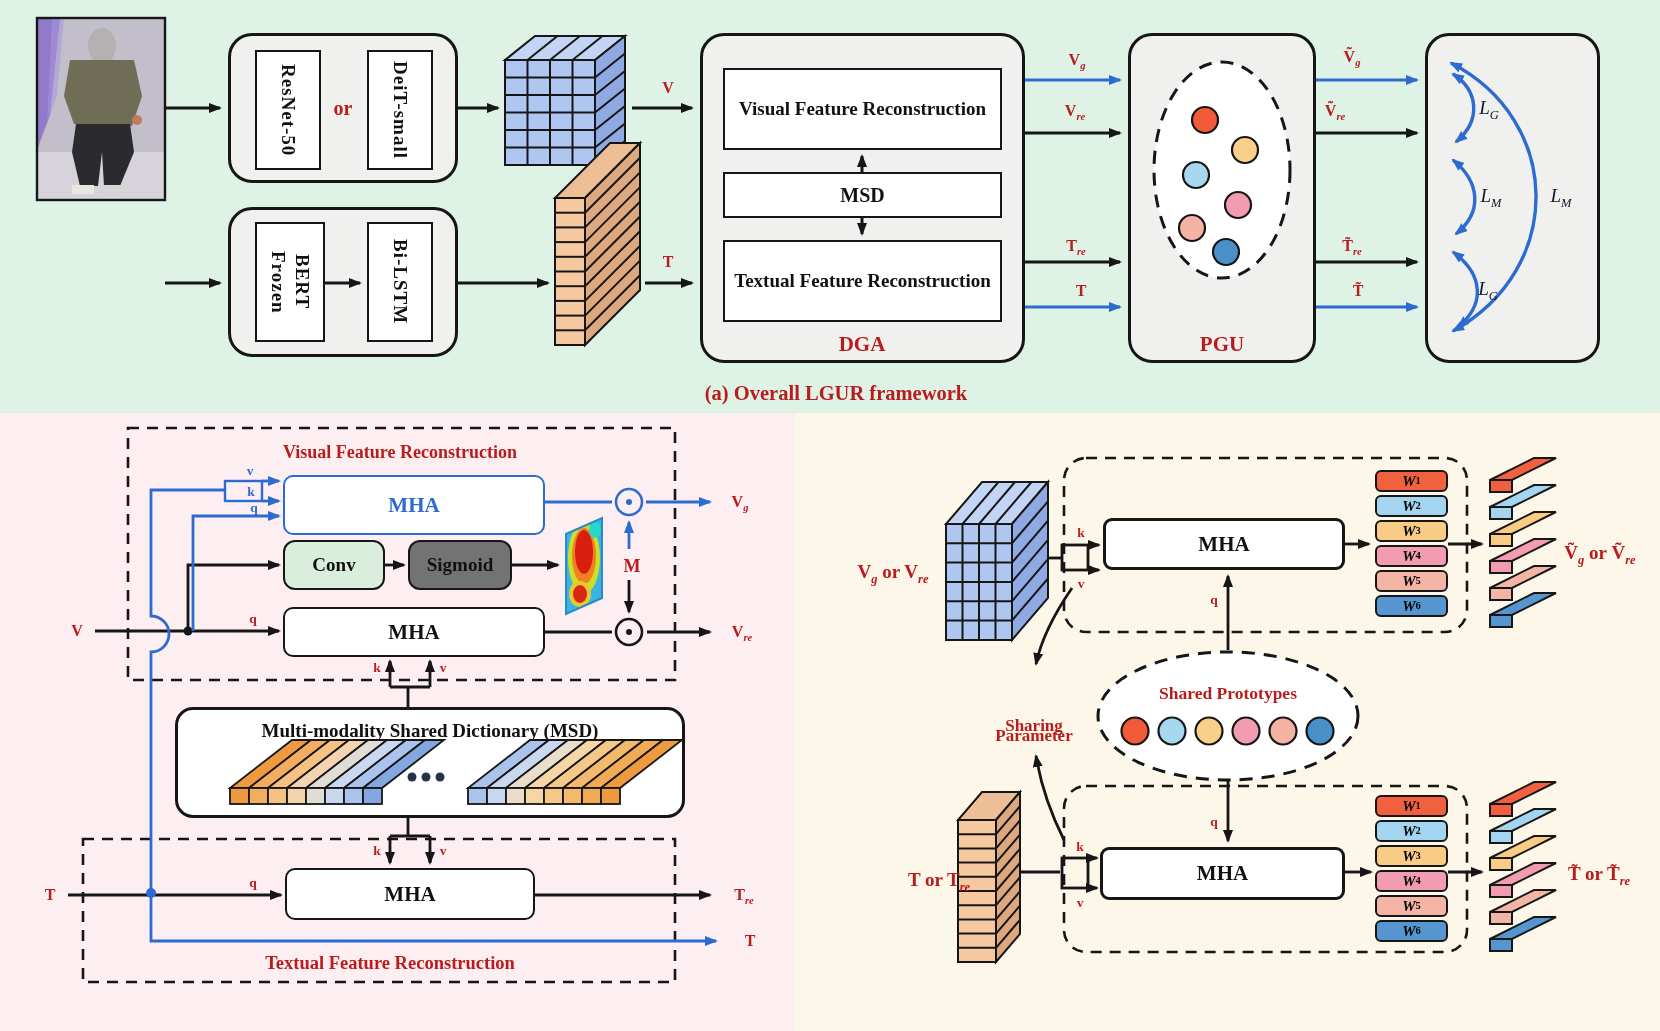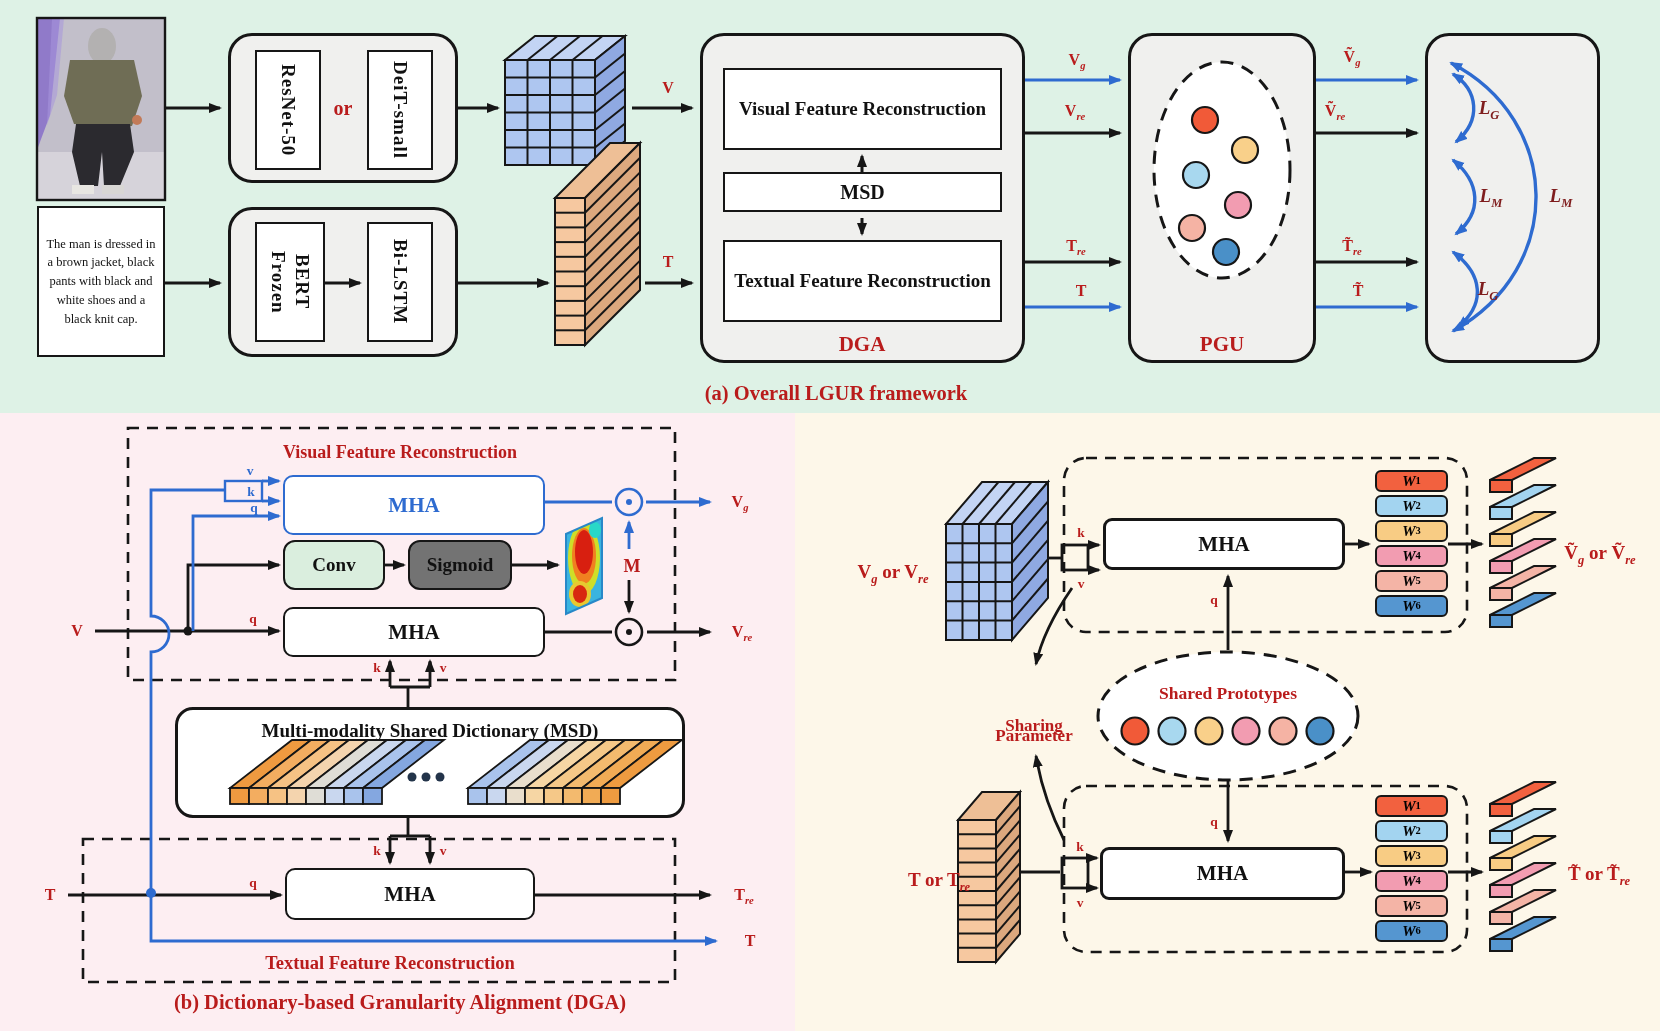--- a/index.html
+++ b/index.html
@@ -12,38 +12,37 @@
   #gfx{position:absolute;left:0;top:0;z-index:3;pointer-events:none;}
   .box{position:absolute;box-sizing:border-box;background:#fff;border:2.6px solid #161616;
        display:flex;align-items:center;justify-content:center;text-align:center;
        font-weight:bold;color:#111;z-index:2;}
   .gray{background:#f0f0ee;border-width:3.2px;border-radius:24px;}
   .vert{writing-mode:vertical-lr;text-orientation:mixed;letter-spacing:1px;}
   .lbl{position:absolute;transform:translate(-50%,-50%);font-weight:bold;color:#b91c1c;
        white-space:nowrap;z-index:4;}
   .lbl sub{font-size:0.66em;font-style:italic;line-height:0;}
   .blue{color:#2e6bd0;}
-  .loss{font-style:italic;font-weight:700;color:#7f1d1d;font-size:19px;}
+  .loss{font-style:italic;font-weight:400;color:#0f172a;font-size:19px;}
   .port{font-size:13.5px;}
   .wcell{position:absolute;box-sizing:border-box;border:2.2px solid #161616;border-radius:6px;
          display:flex;align-items:center;justify-content:center;font-weight:bold;
          font-style:italic;font-size:15px;z-index:2;}
   .wcell sub{font-size:0.7em;line-height:0;font-style:normal;}
   .cap{font-size:20.5px;}
   .boxtxt{font-size:19px;line-height:1.25;}
 </style>
 </head>
 <body>
 
 <div id="stage">
   <div class="panel" id="panel-a-bg"></div>
   <div class="panel" id="panel-b-bg"></div>
   <div class="panel" id="panel-c-bg"></div>
 
-  <div class="box boxtxt" style="left:37px;top:206px;width:128px;height:151px;font-weight:normal;font-size:12.5px;padding:4px;line-height:1.5;">The man is dressed in a brown jacket, black pants with black and white shoes and a black knit cap.</div>
 
   <div class="box gray" style="left:228px;top:33px;width:230px;height:150px;"></div>
   <div class="box" style="left:255px;top:50px;width:66px;height:120px;">
     <span class="vert boxtxt">ResNet-50</span>
     </div>
   <div class="lbl" style="left:343px;top:108px;font-size:20px;">or</div>
   <div class="box" style="left:367px;top:50px;width:66px;height:120px;">
     <span class="vert boxtxt">DeiT-small</span>
     </div>
 
@@ -51,21 +50,21 @@
   <div class="box" style="left:255px;top:222px;width:70px;height:120px;">
     <span class="vert boxtxt">Frozen</span>
     <span class="vert boxtxt">BERT</span>
     </div>
   <div class="box" style="left:367px;top:222px;width:66px;height:120px;">
     <span class="vert boxtxt">Bi-LSTM</span>
     </div>
 
   <div class="box gray" style="left:700px;top:33px;width:325px;height:330px;"></div>
   <div class="box boxtxt" style="left:723px;top:68px;width:279px;height:82px;">Visual Feature Reconstruction</div>
-  <div class="box boxtxt" style="left:723px;top:172px;width:279px;height:40px;font-size:20px;">MSD</div>
+  <div class="box boxtxt" style="left:723px;top:172px;width:279px;height:46px;font-size:20px;">MSD</div>
   <div class="box boxtxt" style="left:723px;top:240px;width:279px;height:82px;">Textual Feature Reconstruction</div>
   <div class="lbl" style="left:862px;top:344px;font-size:21px;">DGA</div>
 
   <div class="box gray" style="left:1128px;top:33px;width:188px;height:330px;"></div>
   <div class="lbl" style="left:1222px;top:344px;font-size:21px;">PGU</div>
 
   <div class="box gray" style="left:1425px;top:33px;width:175px;height:330px;"></div>
 
   <div class="box" style="left:283px;top:475px;width:262px;height:60px;border-color:#2e6bd0;border-radius:10px;color:#2e6bd0;font-size:21px;">MHA</div>
   <div class="box" style="left:283px;top:540px;width:102px;height:50px;background:#daeede;border-radius:12px;font-size:19px;">Conv</div>
@@ -472,21 +471,20 @@
   <div class="lbl" style="left:742px;top:632px;"><span>V</span><sub>re</sub></div>
   <div class="lbl port" style="left:377px;top:668px;">k</div>
   <div class="lbl port" style="left:443px;top:668px;">v</div>
   <div class="lbl port" style="left:377px;top:851px;">k</div>
   <div class="lbl port" style="left:443px;top:851px;">v</div>
   <div class="lbl" style="left:50px;top:895px;"><span>T</span></div>
   <div class="lbl port" style="left:253px;top:883px;">q</div>
   <div class="lbl" style="left:744px;top:895px;"><span>T</span><sub>re</sub></div>
   <div class="lbl" style="left:750px;top:941px;"><span>T</span></div>
   <div class="lbl" style="left:390px;top:963px;font-size:18.5px;">Textual Feature Reconstruction</div>
-  <div class="lbl cap" style="left:400px;top:1002px;">(b) Dictionary-based Granularity Alignment (DGA)</div>
 
   <div class="lbl" style="left:893px;top:572px;font-size:19px;"><span>V</span><sub>g</sub><span> or </span><span>V</span><sub>re</sub></div>
   <div class="lbl port" style="left:1081px;top:533px;">k</div>
   <div class="lbl port" style="left:1081px;top:584px;">v</div>
   <div class="lbl port" style="left:1214px;top:600px;">q</div>
   <div class="lbl" style="left:1600px;top:553px;font-size:19px;"><span>Ṽ</span><sub>g</sub><span> or </span><span>Ṽ</span><sub>re</sub></div>
   <div class="lbl" style="left:1034px;top:736px;font-size:17px;">Parameter</div>
   <div class="lbl" style="left:1034px;top:726px;font-size:17px;">Sharing</div>
   <div class="lbl" style="left:1228px;top:693px;font-size:17.5px;">Shared Prototypes</div>
   <div class="lbl" style="left:939px;top:880px;font-size:19px;"><span>T</span><span> or </span><span>T</span><sub>re</sub></div>

